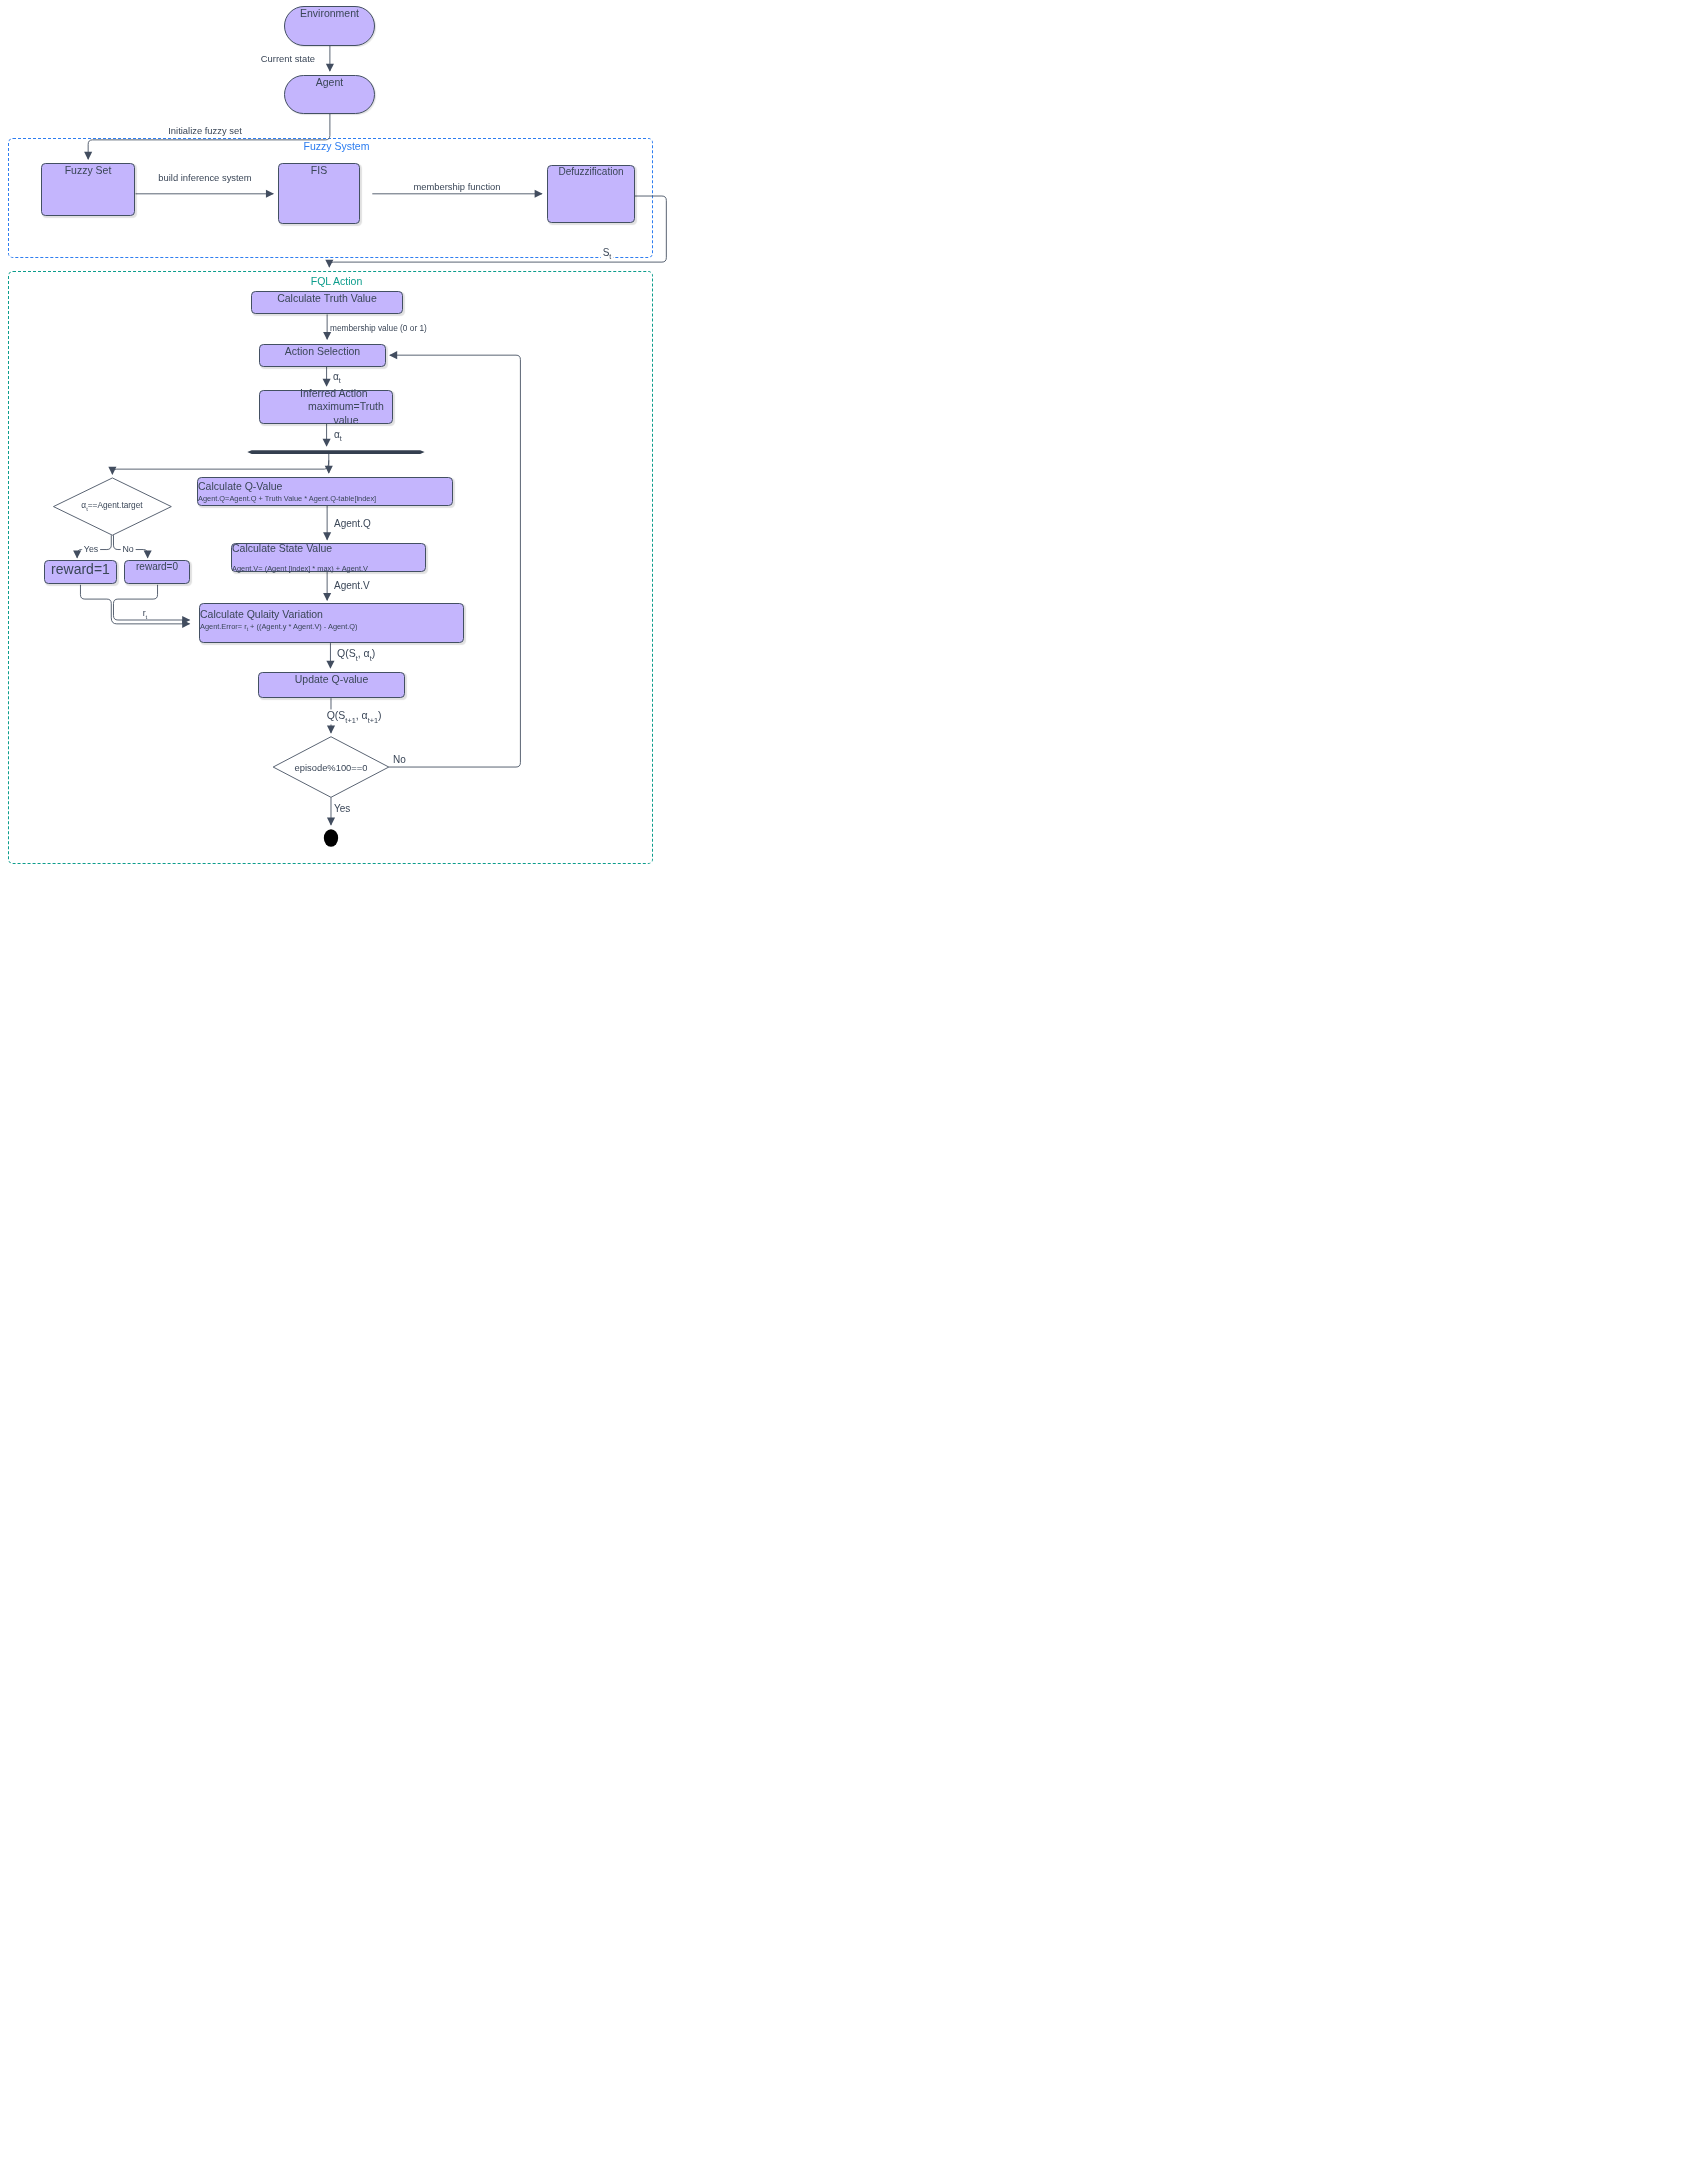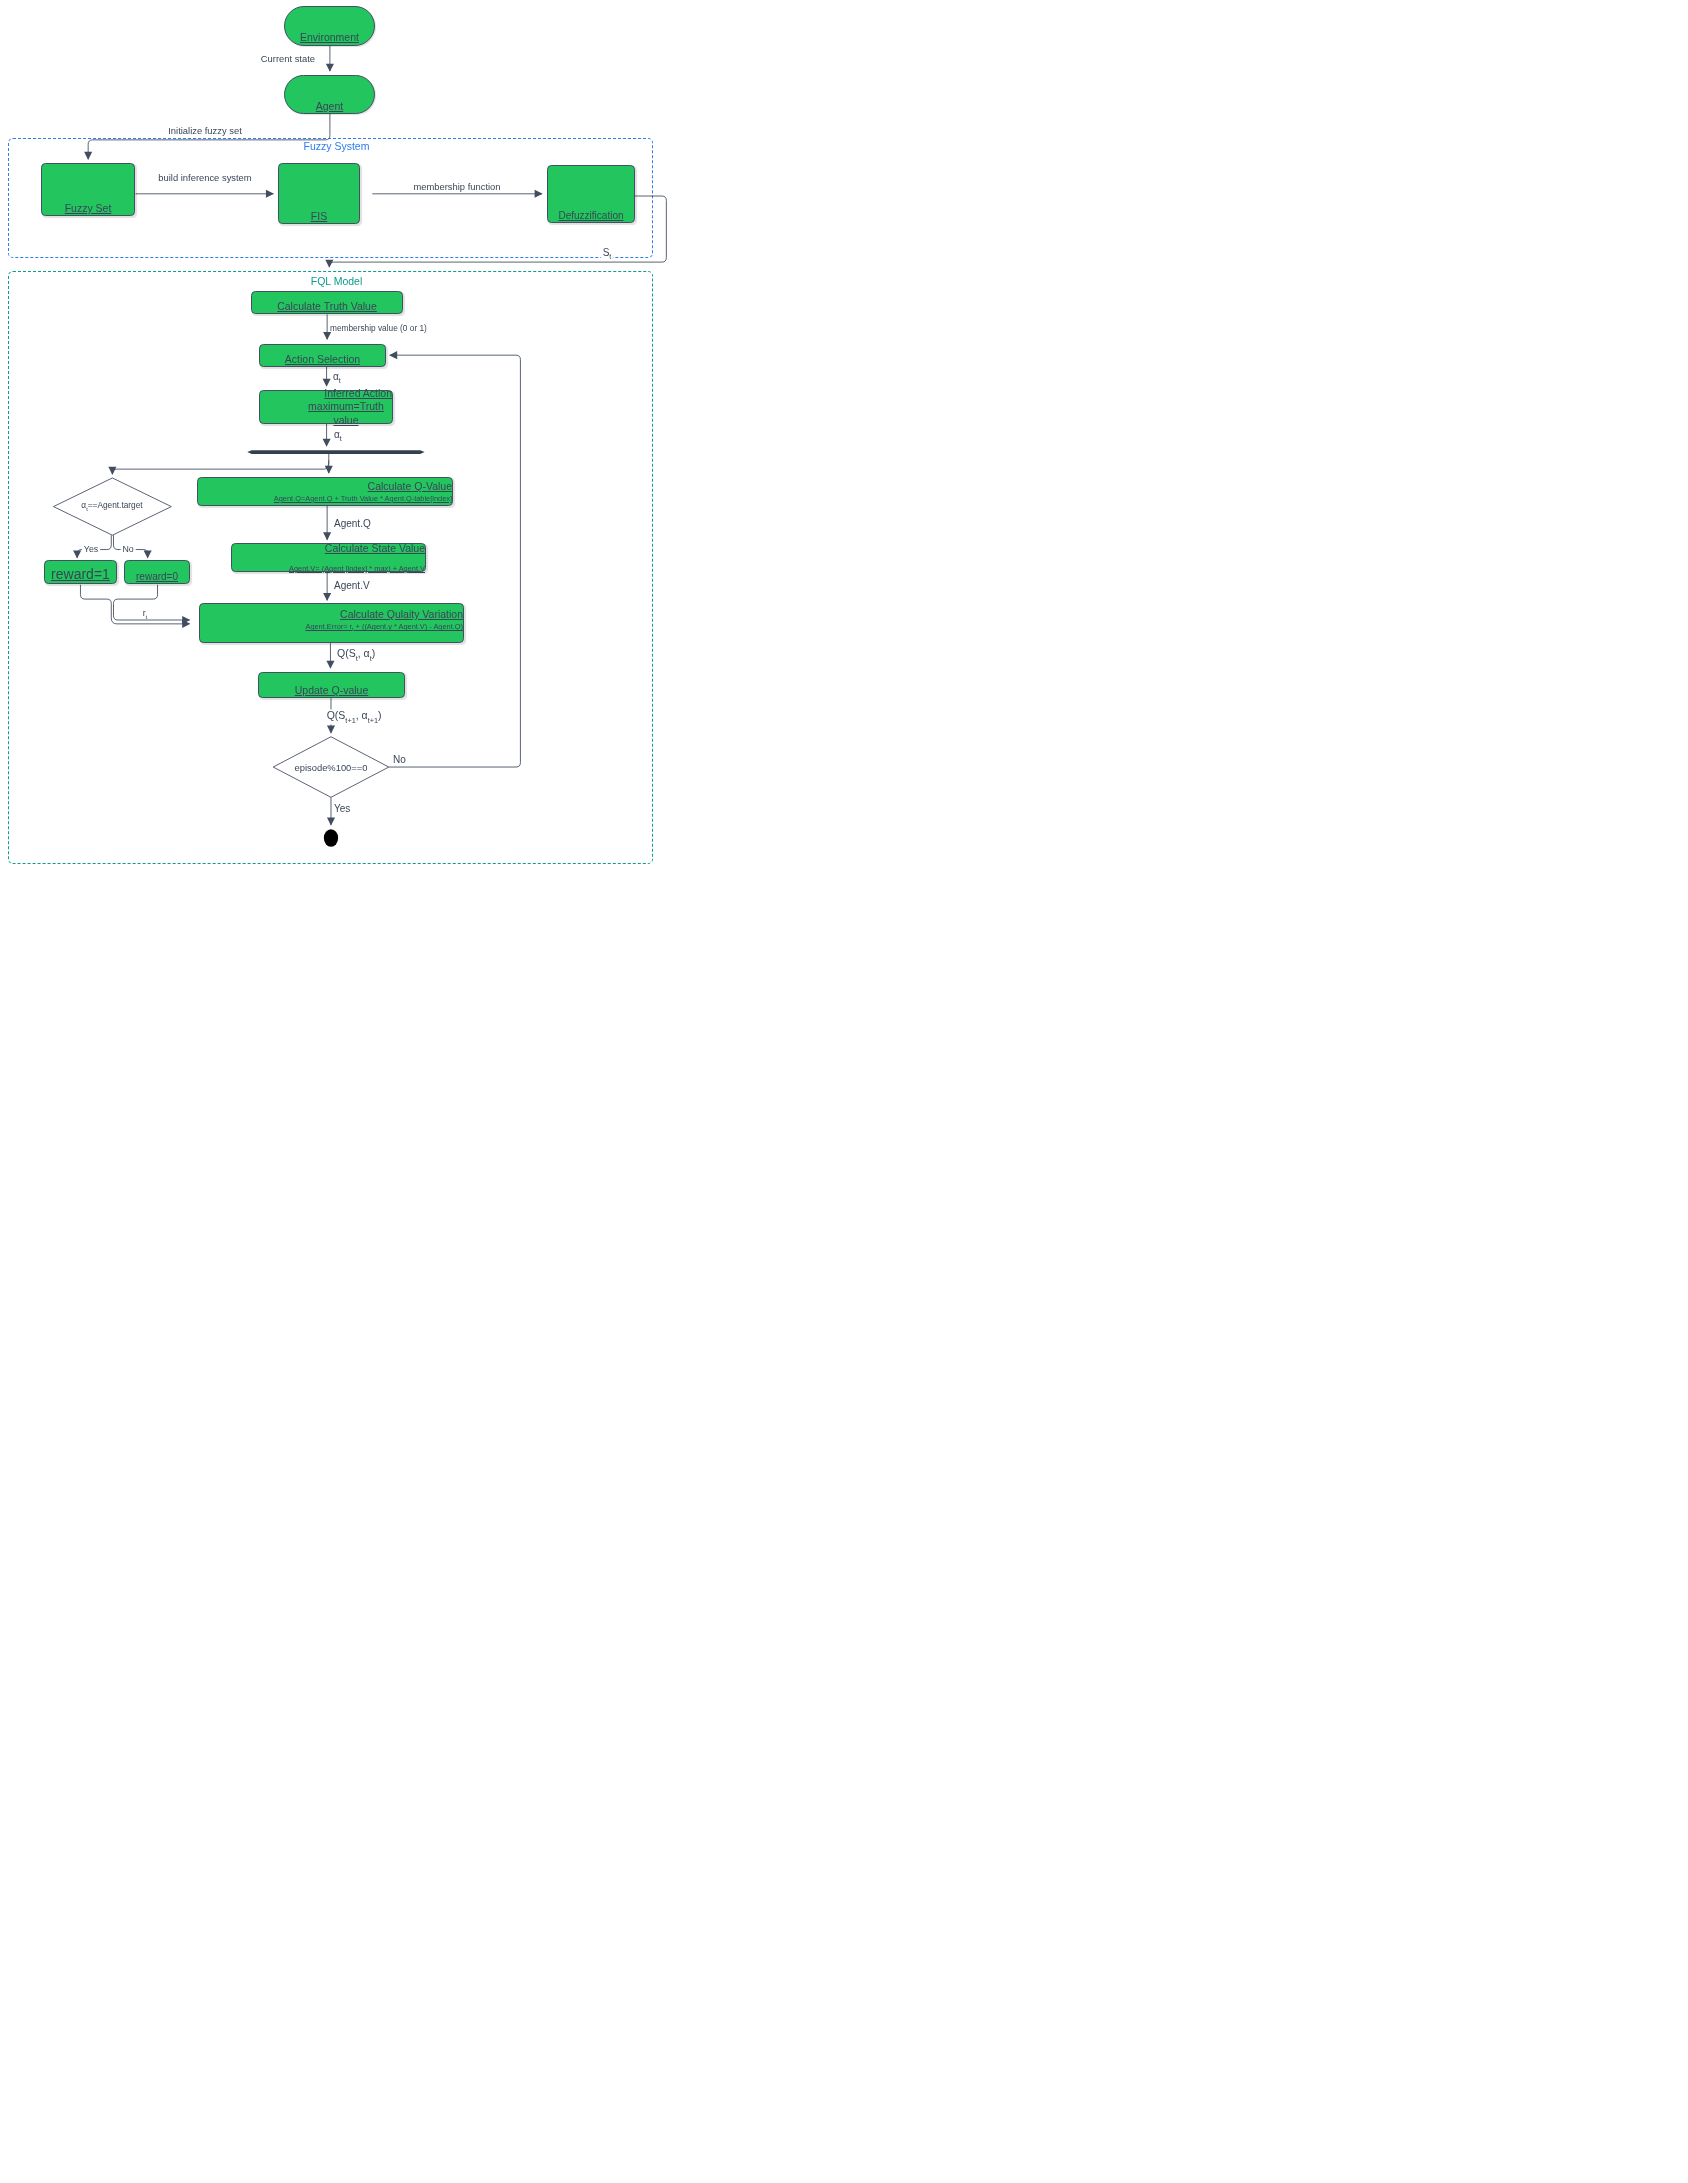--- a/index.html
+++ b/index.html
@@ -1,42 +1,42 @@
 <!DOCTYPE html>
 <html style="font-size:8.8px"><head>
 <meta charset="utf-8">
 <style>
   html,body{margin:0;padding:0;background:#ffffff;}
   #canvas{position:relative;width:673px;height:870px;background:#ffffff;
           font-family:"Liberation Sans","DejaVu Sans",sans-serif;color:#3a4657;overflow:hidden;}
   #wires{position:absolute;left:0;top:0;width:673px;height:870px;}
-  .node{position:absolute;box-sizing:border-box;background:#22c55e;border:0.9px solid #435062;
-        display:flex;align-items:flex-end;justify-content:center;text-align:center;
+  .node{position:absolute;box-sizing:border-box;background:#c4b5fd;border:0.9px solid #435062;
+        display:flex;align-items:flex-start;justify-content:center;text-align:center;
         font-size:10.5px;line-height:1.25;border-radius:4.4px;
-        box-shadow:1.1px 1.1px 1.1px rgba(0,0,0,0.12);text-decoration:underline;}
+        box-shadow:1.1px 1.1px 1.1px rgba(0,0,0,0.12);}
   .stadium{border-radius:20.4px;}
   .multi{flex-direction:column;}
   .formula{font-size:7.4px;margin-top:1.1px;}
   .lbl{position:absolute;white-space:nowrap;font-size:9.4px;color:#3a4657;}
   .lbl.bg{background:#ffffff;padding:0 1.7px;}
   .group{position:absolute;box-sizing:border-box;border-radius:5px;background:transparent;}
   .group-title{position:absolute;width:100%;text-align:center;font-size:10.5px;font-weight:400;}
   .dlabel{position:absolute;display:flex;align-items:center;justify-content:center;text-align:center;}
   sub{font-size:70%;}
 </style>
 </head>
 <body>
 
 <div id="canvas">
 
   <div class="group" style="left:7.7px;top:138px;width:645px;height:120px;border:1.1px dashed #2e7df0;"></div>
   <div class="group-title" style="left:0;top:140px;color:#2b7cf0;">Fuzzy System</div>
 
   <div class="group" style="left:7.7px;top:271px;width:645px;height:593px;border:1.1px dashed #0c9d8c;"></div>
-  <div class="group-title" style="left:0;top:275px;color:#0c9d8c;">FQL Model</div>
+  <div class="group-title" style="left:0;top:275px;color:#0c9d8c;">FQL Action</div>
 
   <svg id="wires" viewBox="0 0 1222 1580">
     <defs>
       <marker id="arr" viewBox="0 0 12 12" refX="10" refY="6" markerWidth="11" markerHeight="11" orient="auto-start-reverse">
         <path d="M1,1 L11,6 L1,11 Z" fill="#424d5f"></path>
       </marker>
     </defs>
     <g fill="none" stroke="#434e60" stroke-width="1.6">
       <path d="M599,83 V129" marker-end="url(#arr)"></path>
       <path d="M599,207 V246 Q599,254 591,254 H168 Q160,254 160,262 V289" marker-end="url(#arr)"></path>

